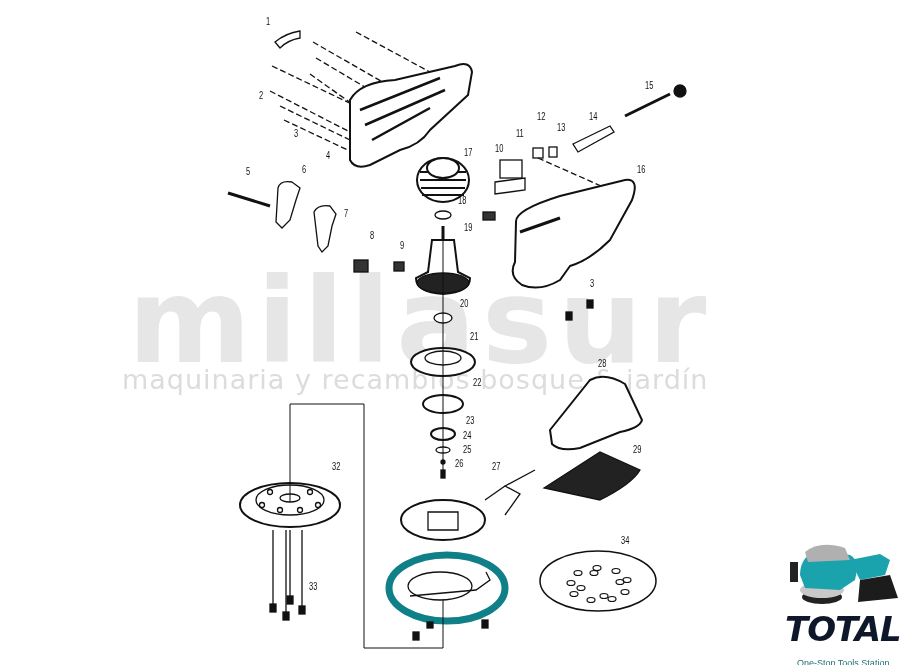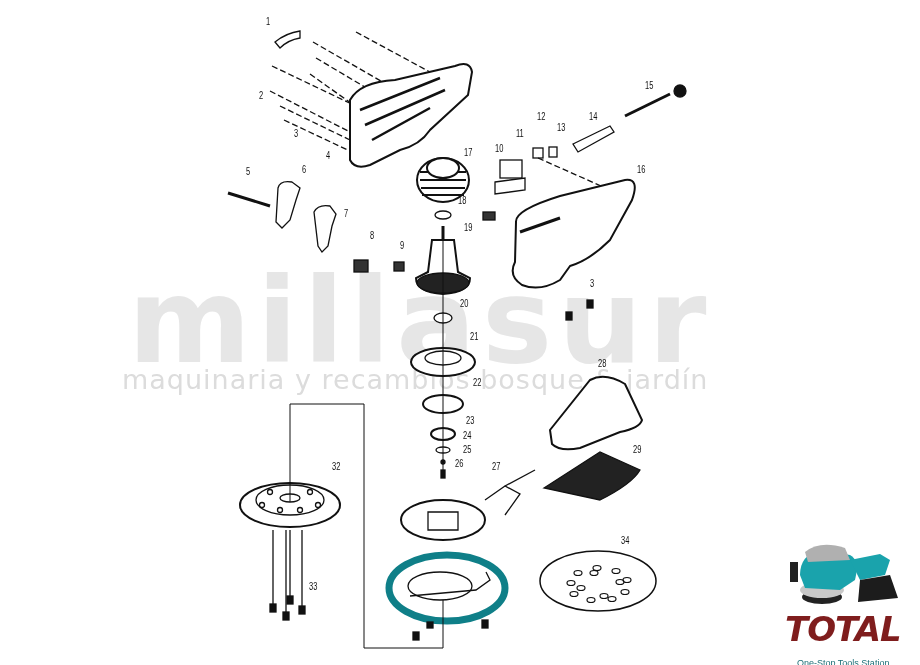--- a/index.html
+++ b/index.html
@@ -7,21 +7,21 @@
          font-family:"Liberation Sans", sans-serif; }
   #canvas { position:absolute; left:0; top:0; width:920px; height:665px; }
   .wm-big { position:absolute; left:128px; top:262px; font-family:"DejaVu Sans", sans-serif;
             font-size:118px; font-weight:bold; letter-spacing:6px; color:#e6e6e6; line-height:1; }
   .wm-sub { position:absolute; left:122px; top:364px; font-family:"DejaVu Sans", sans-serif;
             font-size:27px; color:#dcdcdc; letter-spacing:1px; white-space:nowrap; }
   .lbl { position:absolute; font-family:"Liberation Sans Narrow","Liberation Sans", sans-serif;
          font-size:10px; color:#111; transform:scaleX(0.75); transform-origin:left top; }
   .brand { position:absolute; left:785px; top:612px; width:120px; }
   .brand .logo { font-family:"DejaVu Sans", sans-serif; font-style:italic; font-weight:bold;
-                 font-size:34px; color:#7f1d1d; letter-spacing:-1px; line-height:1; }
+                 font-size:34px; color:#0f172a; letter-spacing:-1px; line-height:1; }
   .brand .tag { font-family:"Liberation Sans", sans-serif; font-size:9px; color:#1c6f77;
                 margin-left:12px; margin-top:12px; }
 </style>
 </head>
 <body>
 
 <div id="canvas">
 
   <div class="wm-big">millasur</div>
   <div class="wm-sub">maquinaria y recambios bosque &amp; jardín</div>

